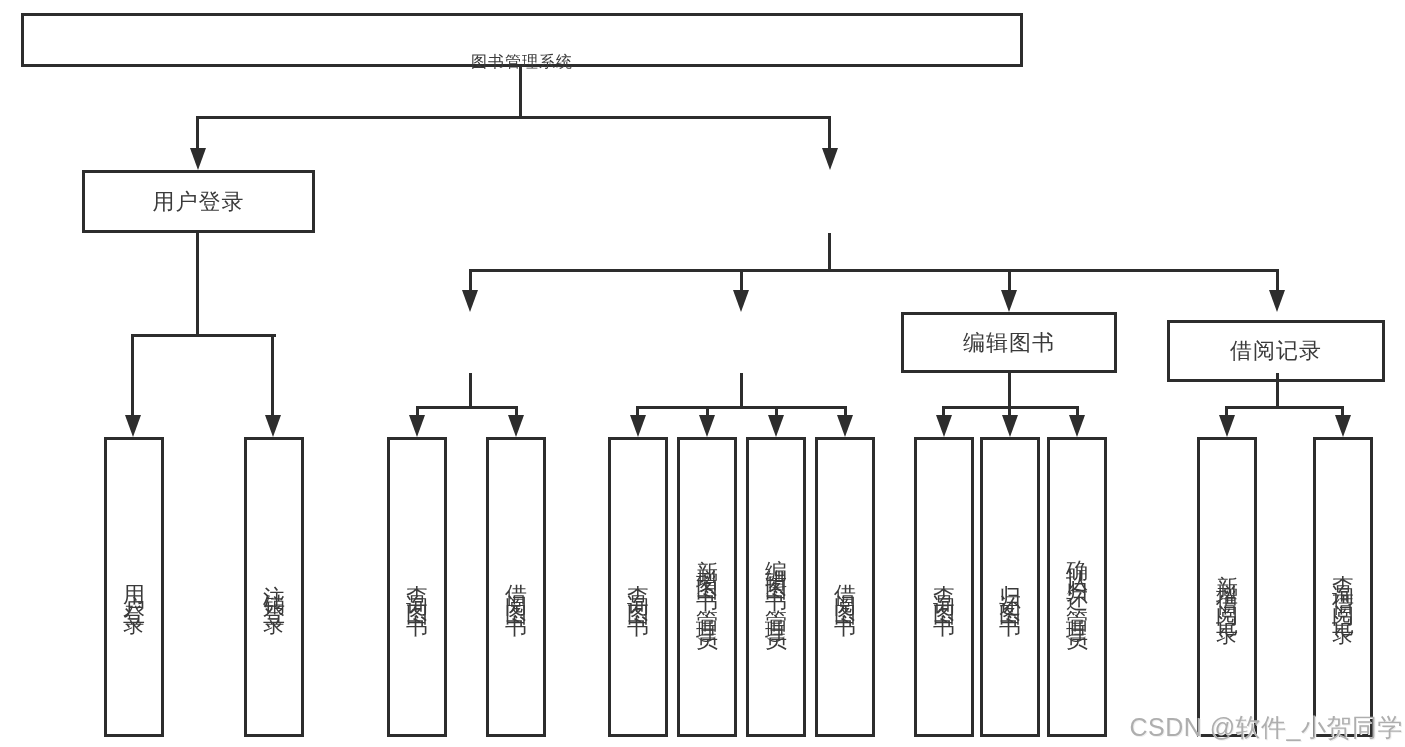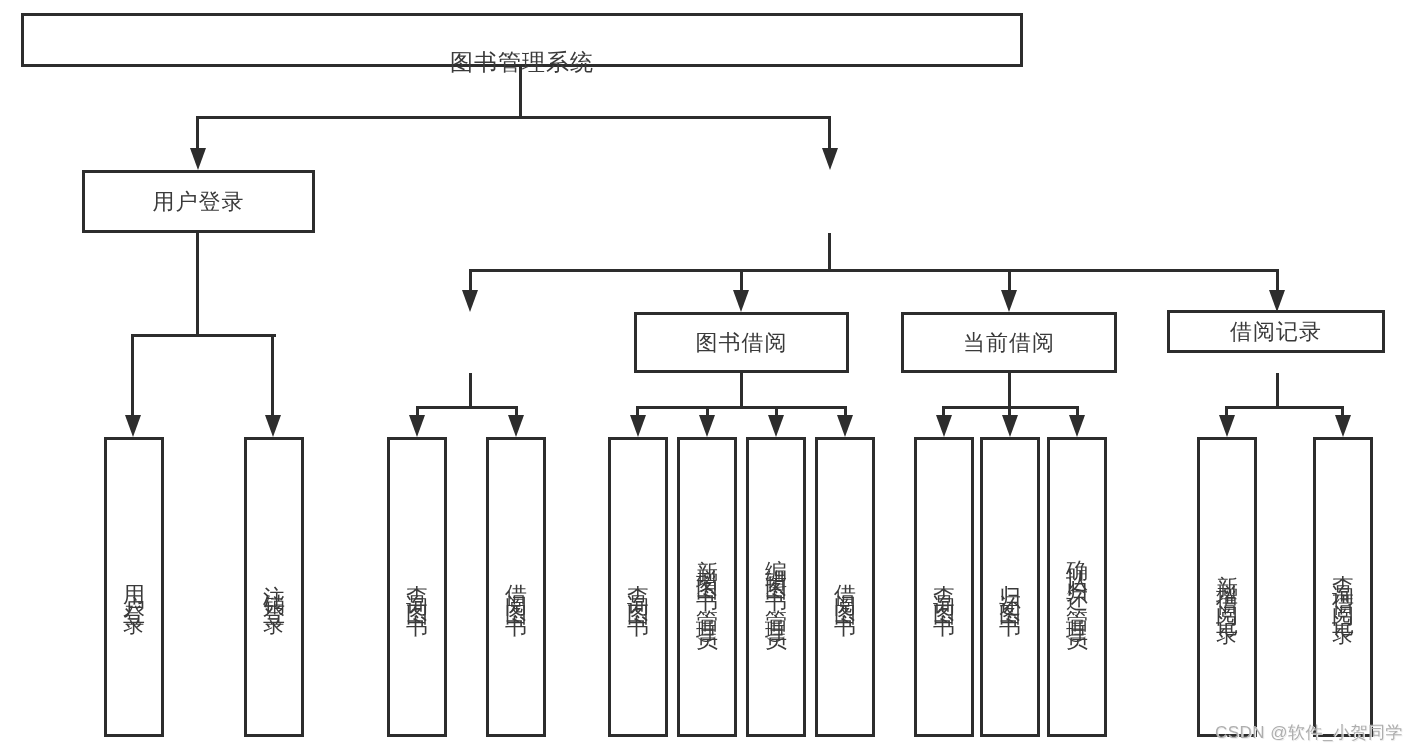--- a/index.html
+++ b/index.html
@@ -17,21 +17,21 @@
   
   .box {
     position: absolute;
     border: 3px solid #2d2d2d;
     background: #ffffff;
     display: flex;
     align-items: center;
     justify-content: center;
     color: #3a3a3a;
   }
-  .lbl-title { font-size: 23px; letter-spacing: 1px; margin-top: 44px; }
+  .lbl-title { font-size: 16px; letter-spacing: 1px; margin-top: 44px; }
   .lbl-h     { font-size: 22px; letter-spacing: 1px; }
 
   
   .leaf { top: 437px; width: 60px; height: 300px; }
   .vt {
     writing-mode: vertical-rl;
     text-orientation: mixed;
     font-size: 22px;
     letter-spacing: 10px;
     line-height: 1;
@@ -47,21 +47,21 @@
     border-left: 8px solid transparent;
     border-right: 8px solid transparent;
     border-top: 22px solid #2d2d2d;
   }
 
   
   .wm {
     position: absolute;
     right: 2px;
     bottom: 3px;
-    font-size: 17px;
+    font-size: 25px;
     letter-spacing: 0.5px;
     color: #aeaeae;
     text-shadow: 1px 1px 0 #efefef;
     white-space: nowrap;
   }
 </style>
 </head>
 <body>
 
 <div class="canvas">
@@ -92,27 +92,24 @@
   <div class="hl" style="left:469px;  top:269px; width:810px;"></div>
   <div class="vl" style="left:469px;  top:269px; height:23px;"></div>
   <div class="ah" style="left:462px;  top:290px;"></div>
   <div class="vl" style="left:740px;  top:269px; height:23px;"></div>
   <div class="ah" style="left:733px;  top:290px;"></div>
   <div class="vl" style="left:1008px; top:269px; height:23px;"></div>
   <div class="ah" style="left:1001px; top:290px;"></div>
   <div class="vl" style="left:1276px; top:269px; height:23px;"></div>
   <div class="ah" style="left:1269px; top:290px;"></div>
 
-  <div class="box" style="left:634px; top:312px; width:215px; height:61px;">
-    <span class="lbl-h">图书借阅</span>
+  <div class="box" style="left:901px; top:312px; width:216px; height:61px;">
+    <span class="lbl-h">编辑图书</span>
   </div>
-  <div class="box" style="left:901px; top:312px; width:216px; height:61px;">
-    <span class="lbl-h">当前借阅</span>
-  </div>
-  <div class="box" style="left:1167px; top:310px; width:218px; height:43px;justify-content:center;">
+  <div class="box" style="left:1167px; top:320px; width:218px; height:62px;justify-content:center;">
     <span class="lbl-h">借阅记录</span>
   </div>
 
   <div class="vl" style="left:469px; top:373px; height:35px;"></div>
   <div class="hl" style="left:416px; top:406px; width:102px;"></div>
   <div class="vl" style="left:416px; top:406px; height:12px;"></div>
   <div class="ah" style="left:409px; top:415px;"></div>
   <div class="vl" style="left:515px; top:406px; height:12px;"></div>
   <div class="ah" style="left:508px; top:415px;"></div>
 

